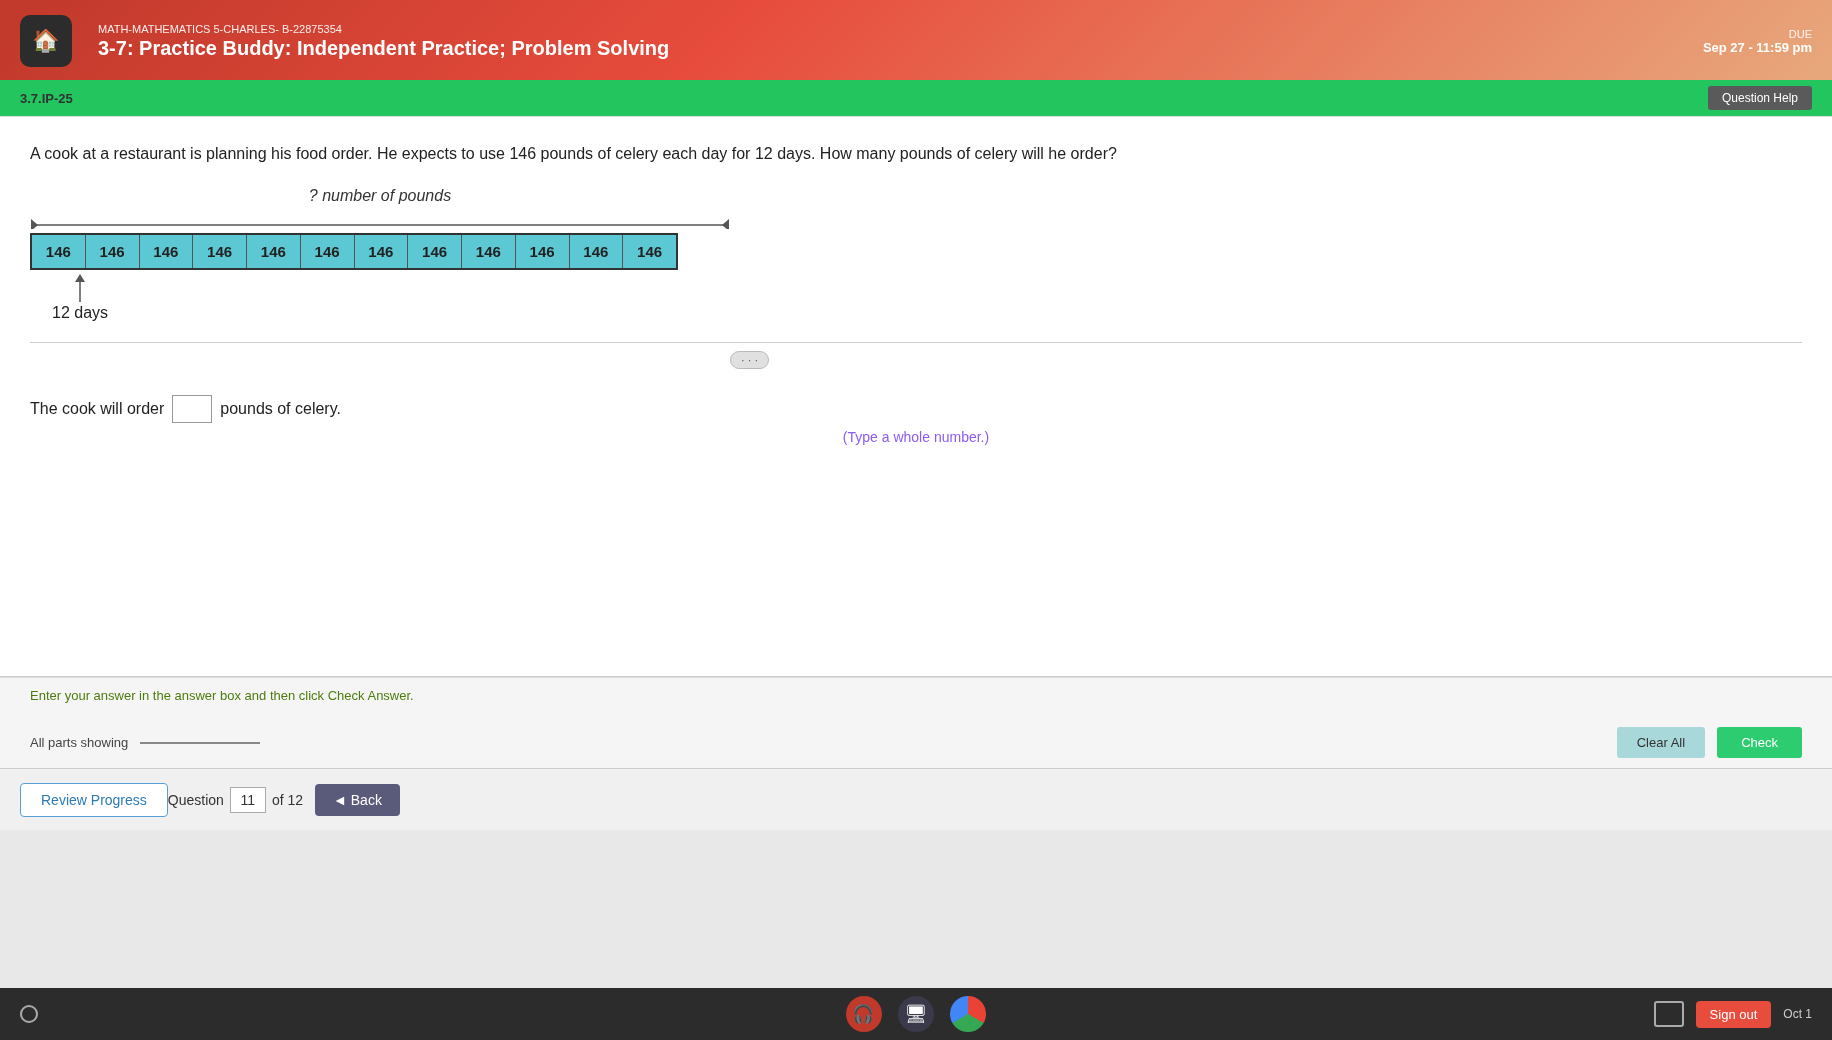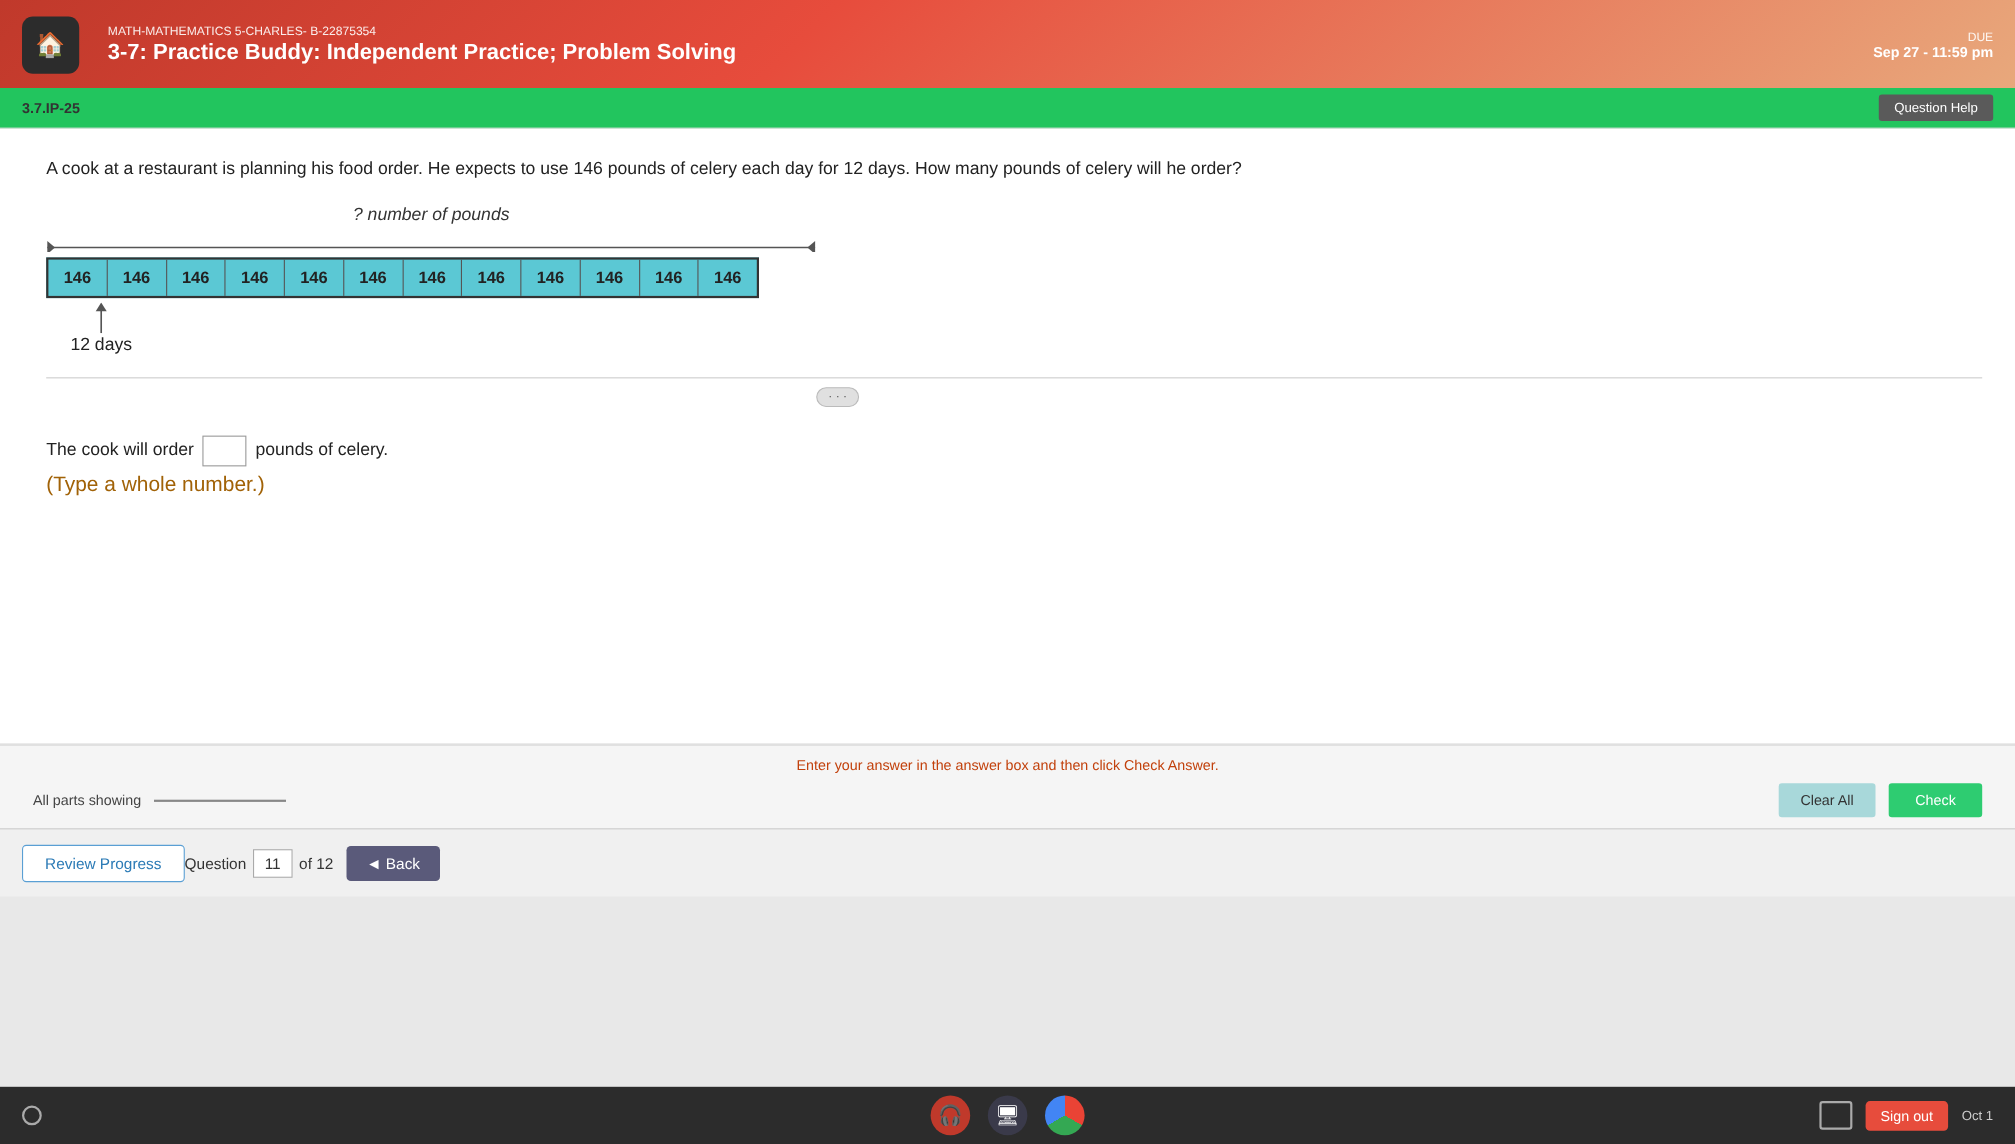--- a/index.html
+++ b/index.html
@@ -85,21 +85,21 @@
       padding: 5px 14px;
       font-size: 12px;
       border-radius: 3px;
       cursor: pointer;
     }
 
     
     .main-content {
       background: white;
       margin: 0;
-      padding: 24px 30px 20px 42px;
+      padding: 24px 30px 20px 30px;
       min-height: 560px;
       border-bottom: 1px solid #ccc;
     }
 
     .problem-text {
       font-size: 16px;
       color: #222;
       line-height: 1.6;
       margin-bottom: 20px;
       max-width: 1400px;
@@ -199,36 +199,36 @@
     }
     .answer-input {
       width: 40px;
       height: 28px;
       border: 1px solid #999;
       font-size: 14px;
       text-align: center;
       padding: 2px;
     }
     .answer-hint {
-      font-size: 19px;
-      color: #a16207;
+      font-size: 14px;
+      color: #8b5cf6;
       margin-top: 4px;
+      text-align: center;
     }
 
     
     .instruction-bar {
       background: #f5f5f5;
       border-top: 1px solid #ddd;
       padding: 10px 30px;
     }
     .instruction-text {
       font-size: 13px;
-      color: #c2410c;
-      margin-bottom: 9px;
-      text-align: center;
+      color: #4d7c0f;
+      margin-bottom: 24px;
     }
     .parts-row {
       display: flex;
       align-items: center;
       justify-content: space-between;
     }
     .parts-left {
       display: flex;
       align-items: center;
       gap: 12px;

